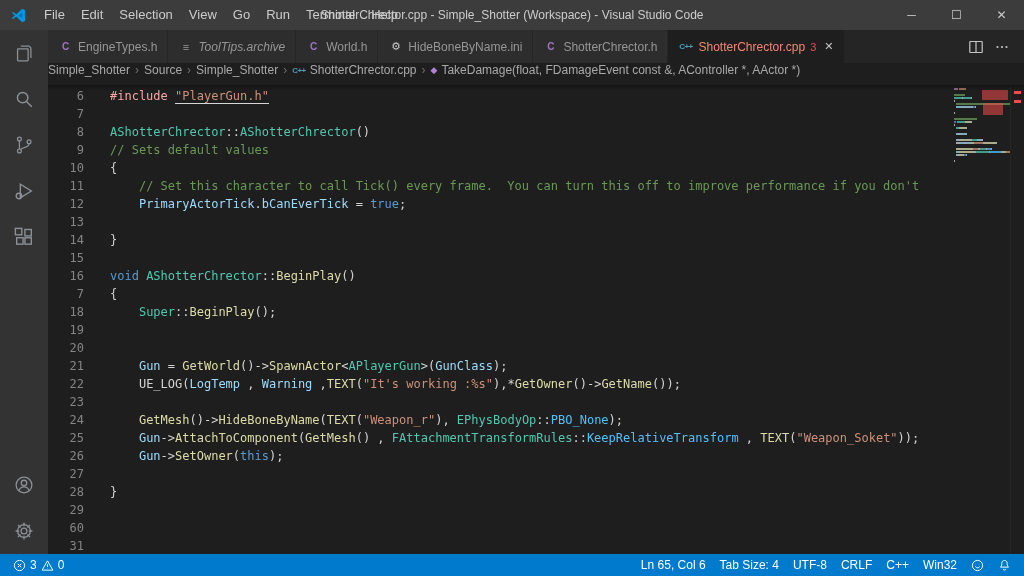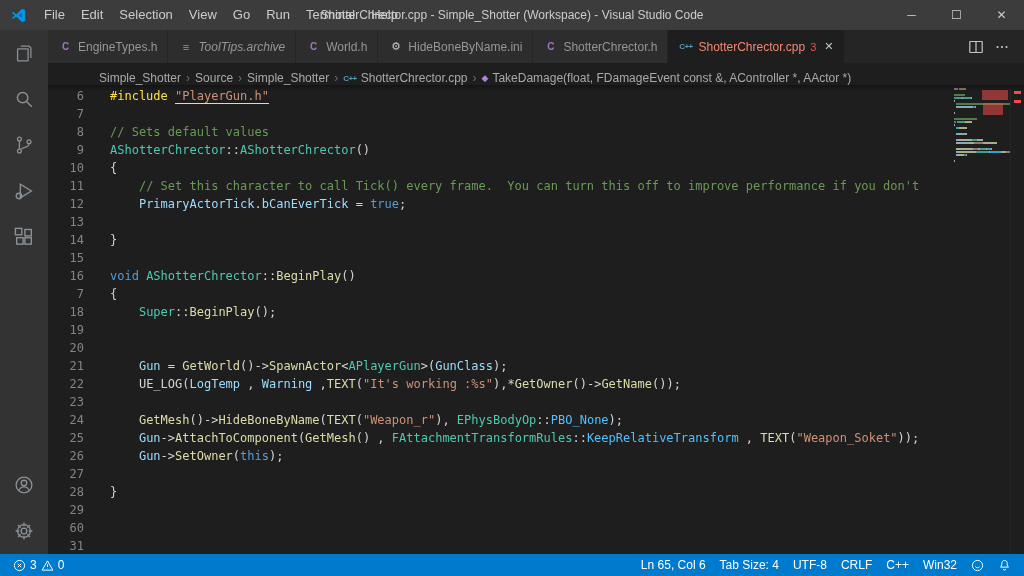--- a/index.html
+++ b/index.html
@@ -41,22 +41,22 @@
   .ti-c-header{color:#a074c4;font-size:10px;}
   .ti-cpp{color:#519aba;font-size:8px;letter-spacing:-0.5px;}
   .ti-ini{color:#c5c5c5;font-size:11px;}
   .ti-file{color:#9a9a9a;font-size:11px;}
   .tab-badge{color:var(--error_red,#f14c4c);font-size:11px;}
   .tab-close{color:#c5c5c5;font-size:11px;margin-left:3px;}
   .tab-actions{margin-left:auto;display:flex;align-items:center;color:#c5c5c5;gap:2px;padding-right:10px;}
   .tab-action{width:24px;height:24px;display:flex;align-items:center;justify-content:center;}
 
   
-  .breadcrumb{height:22px;display:flex;align-items:flex-end;padding-left:15px;font-size:12px;
-    color:#a9a9a9;background:#1e1e1e;gap:2px;white-space:nowrap;flex-shrink:0;overflow:hidden;margin-left:36px;}
+  .breadcrumb{height:22px;display:flex;align-items:flex-start;font-size:12px;
+    color:#a9a9a9;background:#1e1e1e;gap:2px;white-space:nowrap;flex-shrink:0;overflow:hidden;}
   .bc-sep{color:#6e6e6e;padding:0 3px;font-size:12px;}
   .bc-item{display:flex;align-items:center;gap:4px;}
   .bc-icon{font-weight:bold;}
   .bci-cpp{color:#519aba;font-size:8px;letter-spacing:-0.5px;}
   .bci-symbol-method{color:#b180d7;font-size:9px;}
 
   
   .editor{flex:1;display:flex;min-height:0;background:#1e1e1e;position:relative;
     font-family:"DejaVu Sans Mono","Liberation Mono",monospace;font-size:12px;line-height:18px;}
   .editor::before{content:'';position:absolute;top:0;left:0;right:0;height:6px;
@@ -282,24 +282,24 @@
             <div class="ln">24</div>
             <div class="ln">25</div>
             <div class="ln">26</div>
             <div class="ln">27</div>
             <div class="ln">28</div>
             <div class="ln">29</div>
             <div class="ln">60</div>
             <div class="ln">31</div>
           </div>
         <div class="code">
-            <div class="code-line"><span style="color: #fde047;">#include</span><span style="color: rgb(212, 212, 212);"> </span><span class="tk-underline" style="color: rgb(206, 145, 120);">"PlayerGun.h"</span></div>
-            <div class="code-line"></div>
+            <div class="code-line"><span style="color: #fca5a5;">#include</span><span style="color: rgb(212, 212, 212);"> </span><span class="tk-underline" style="color: rgb(206, 145, 120);">"PlayerGun.h"</span></div>
+            <div class="code-line"></div>
+            <div class="code-line"><span style="color: rgb(78, 201, 176);">AShotterChrector</span><span style="color: rgb(212, 212, 212);">::</span><span style="color: rgb(78, 201, 176);">AShotterChrector</span><span style="color: rgb(212, 212, 212);">()</span></div>
             <div class="code-line"><span style="color: rgb(106, 153, 85);">// Sets default values</span></div>
-            <div class="code-line"><span style="color: rgb(78, 201, 176);">AShotterChrector</span><span style="color: rgb(212, 212, 212);">::</span><span style="color: rgb(78, 201, 176);">AShotterChrector</span><span style="color: rgb(212, 212, 212);">()</span></div>
             <div class="code-line"><span style="color: rgb(212, 212, 212);">{</span></div>
             <div class="code-line"><span style="color: rgb(212, 212, 212);">    </span><span style="color: rgb(106, 153, 85);">// Set this character to call Tick() every frame.  You can turn this off to improve performance if you don't</span></div>
             <div class="code-line"><span style="color: rgb(212, 212, 212);">    </span><span style="color: rgb(156, 220, 254);">PrimaryActorTick</span><span style="color: rgb(212, 212, 212);">.</span><span style="color: rgb(156, 220, 254);">bCanEverTick</span><span style="color: rgb(212, 212, 212);"> = </span><span style="color: rgb(86, 156, 214);">true</span><span style="color: rgb(212, 212, 212);">;</span></div>
             <div class="code-line"></div>
             <div class="code-line"><span style="color: rgb(212, 212, 212);">}</span></div>
             <div class="code-line"></div>
             <div class="code-line"><span style="color: rgb(86, 156, 214);">void</span><span style="color: rgb(212, 212, 212);"> </span><span style="color: rgb(78, 201, 176);">AShotterChrector</span><span style="color: rgb(212, 212, 212);">::</span><span style="color: rgb(220, 220, 170);">BeginPlay</span><span style="color: rgb(212, 212, 212);">()</span></div>
             <div class="code-line"><span style="color: rgb(212, 212, 212);">{</span></div>
             <div class="code-line"><span style="color: rgb(212, 212, 212);">    </span><span style="color: rgb(78, 201, 176);">Super</span><span style="color: rgb(212, 212, 212);">::</span><span style="color: rgb(220, 220, 170);">BeginPlay</span><span style="color: rgb(212, 212, 212);">();</span></div>
             <div class="code-line"></div>

